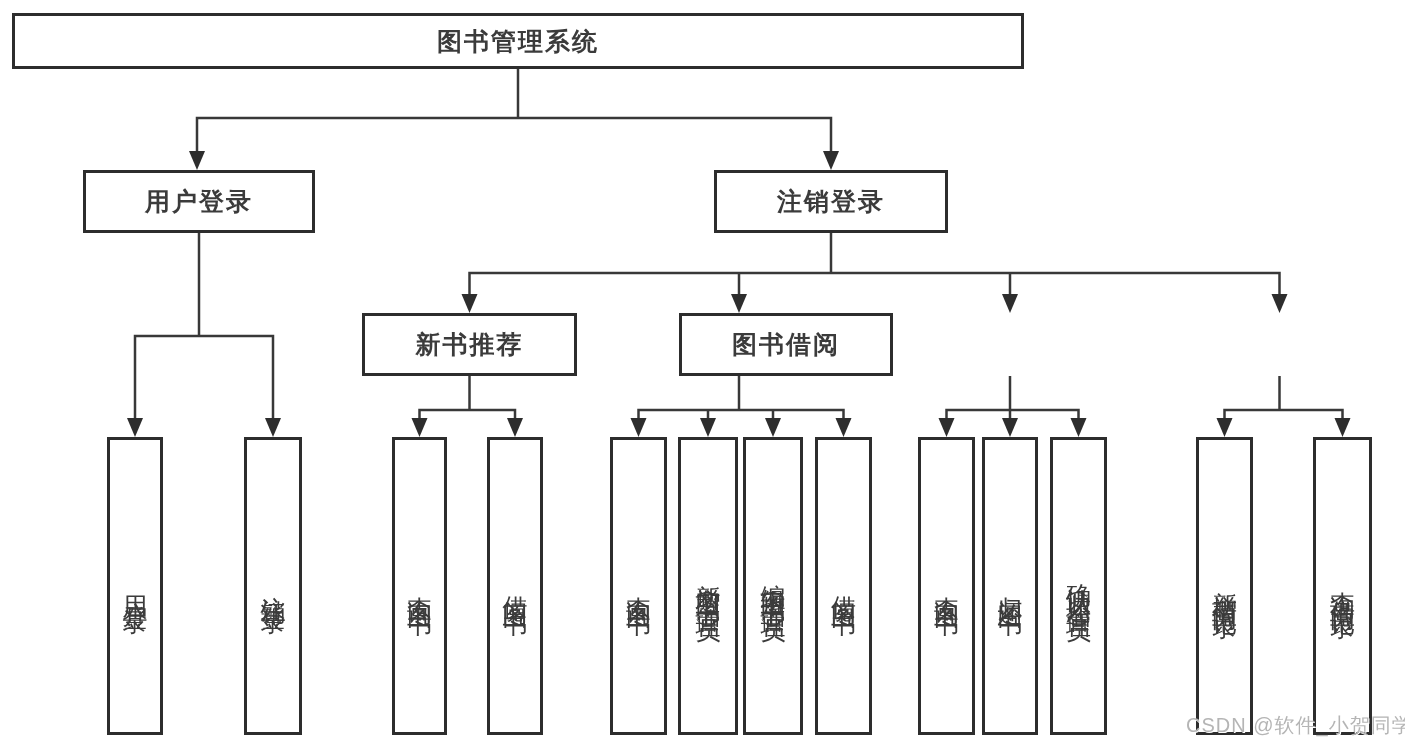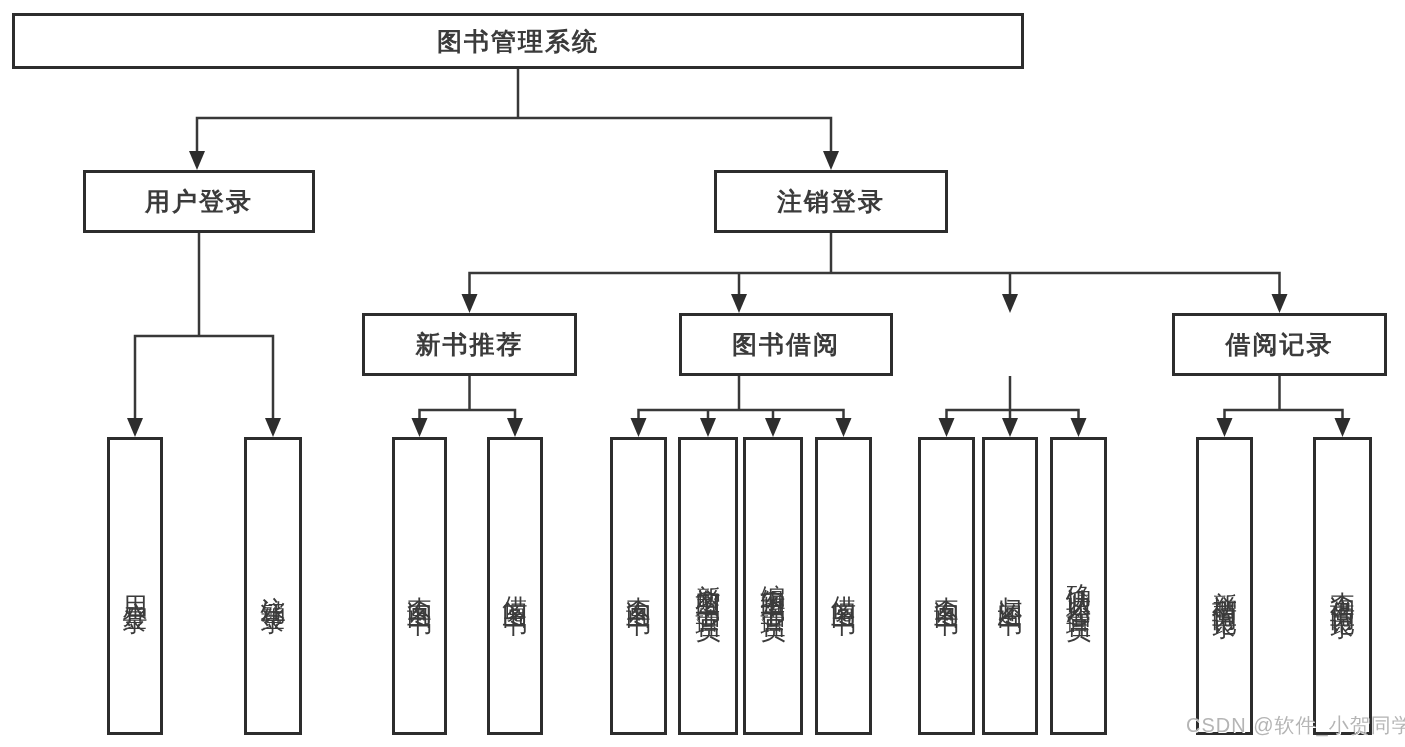--- a/index.html
+++ b/index.html
@@ -110,23 +110,20 @@
   <div class="box" style="left:714px; top:170px; width:234px; height:63px;">
     <span class="hlabel">注销登录</span>
   </div>
 
   <div class="box" style="left:362px; top:313px; width:215px; height:63px;">
     <span class="hlabel">新书推荐</span>
   </div>
   <div class="box" style="left:632px; top:313px; width:214px; height:63px;margin-left:47px;">
     <span class="hlabel">图书借阅</span>
   </div>
-  <div class="box" style="left:1172px; top:313px; width:215px; height:63px;">
-    <span class="hlabel">借阅记录</span>
-  </div>
 
   <div class="box leaf" style="left:107px; width:56px;">
     <span class="vlabel">用户登录</span>
   </div>
   <div class="box leaf" style="left:244px; width:58px;">
     <span class="vlabel">注销登录</span>
   </div>
 
   <div class="box leaf" style="left:392px; width:55px;">
     <span class="vlabel">查询图书</span>

